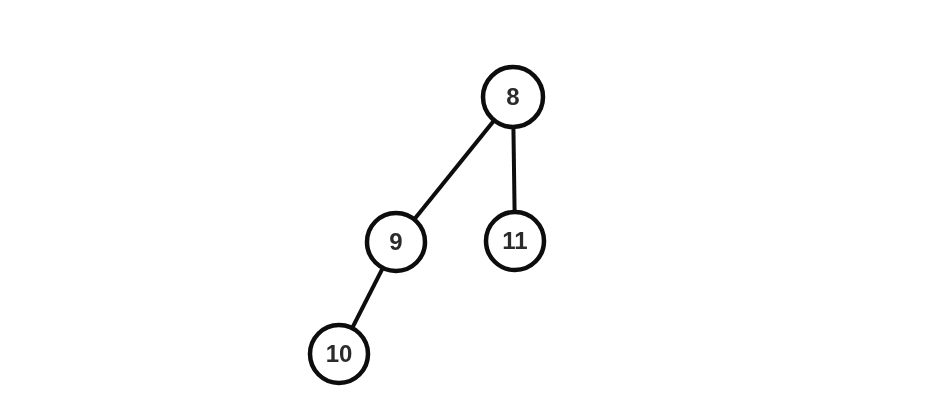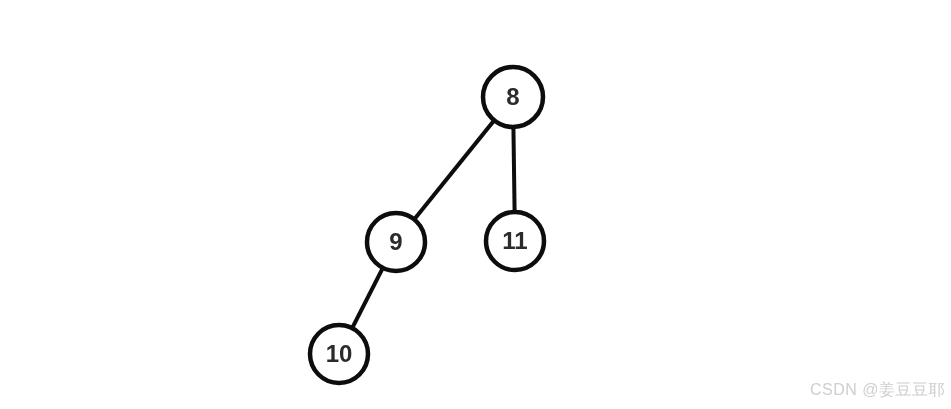--- a/index.html
+++ b/index.html
@@ -55,14 +55,13 @@
       </g>
       <g>
         <circle cx="515" cy="241" r="29" fill="#ffffff" stroke="#0d0d0d" stroke-width="4.5"></circle>
         <text x="515" y="241" dy="0.35em" fill="#2b2b2b" font-size="24">11</text>
       </g>
       <g>
         <circle cx="339" cy="354" r="29" fill="#ffffff" stroke="#0d0d0d" stroke-width="4.5"></circle>
         <text x="339" y="354" dy="0.35em" fill="#2b2b2b" font-size="24">10</text>
       </g>
     </svg>
-  <div class="watermark" style="color: rgb(207, 207, 207);">CSDN @姜豆豆耶</div>
 </div>
 
 </body></html>

